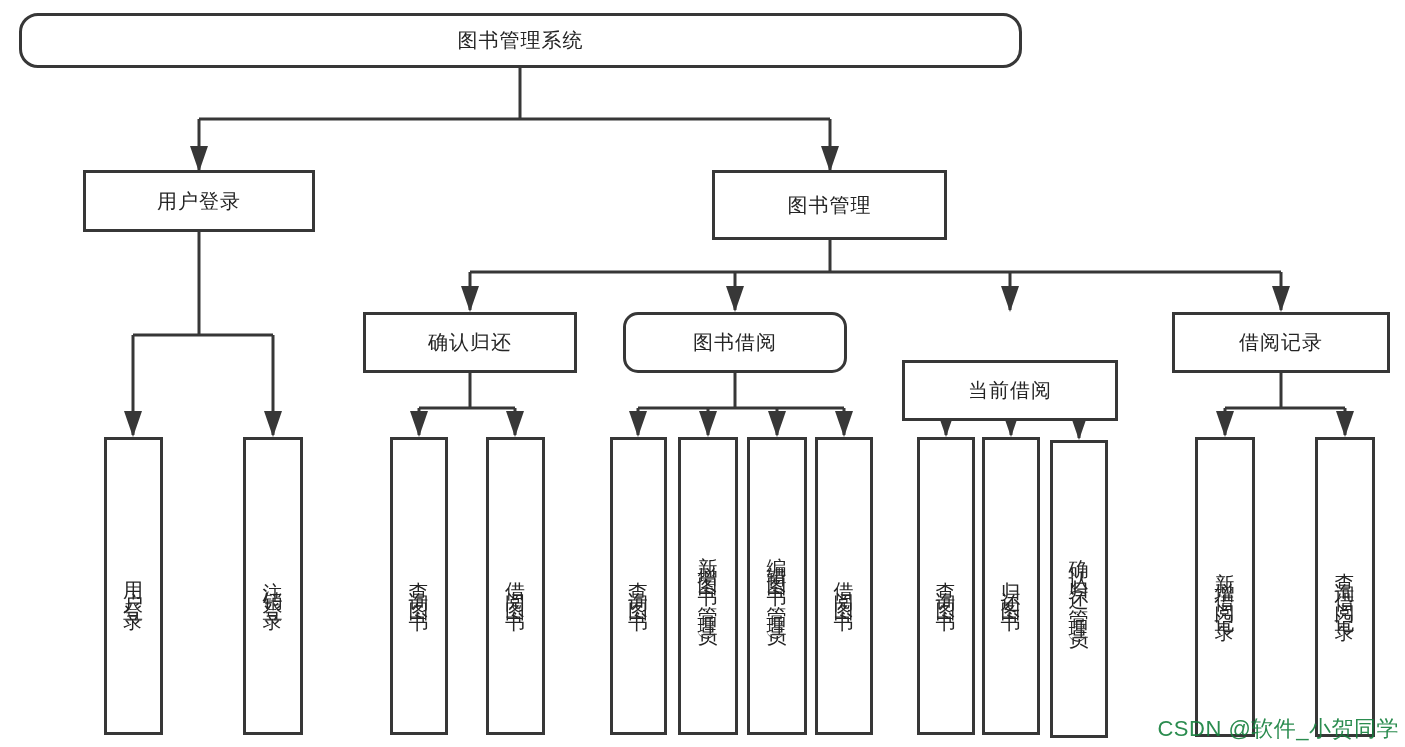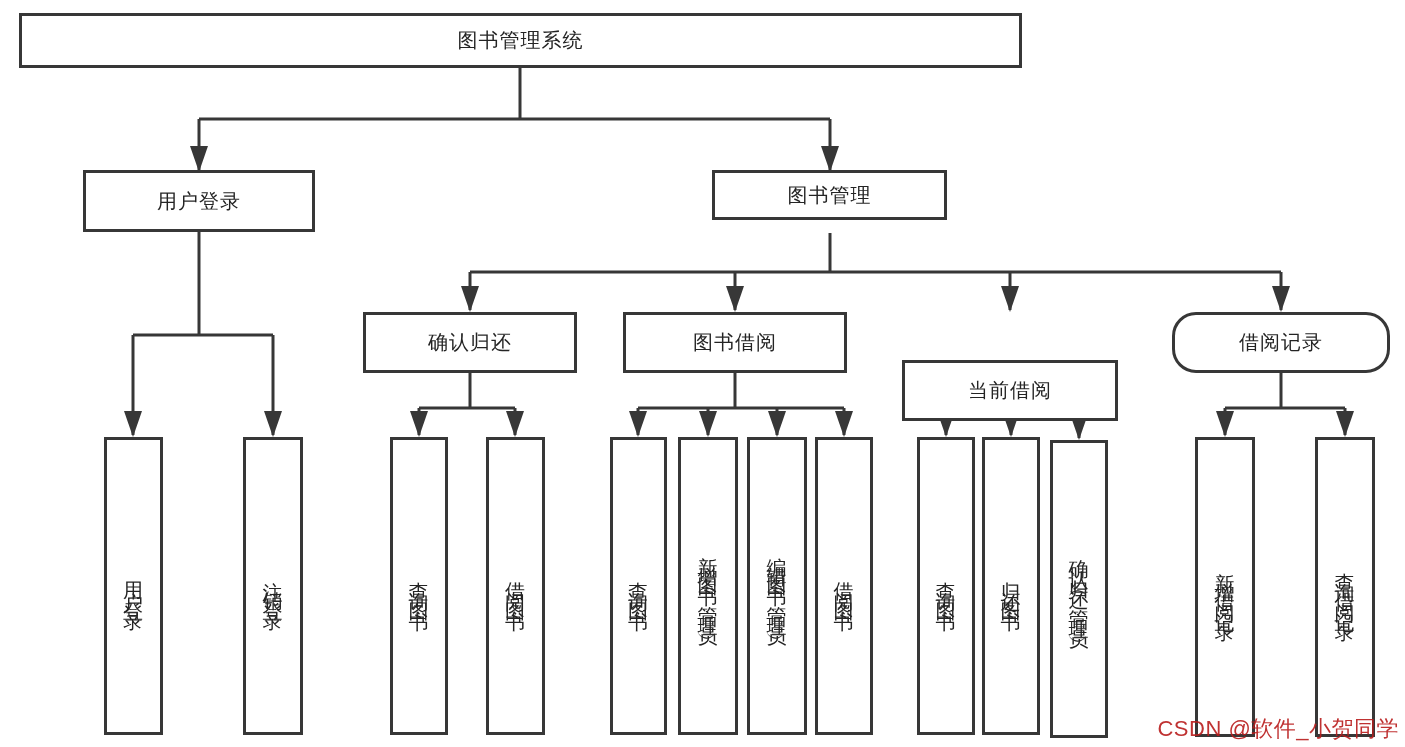--- a/index.html
+++ b/index.html
@@ -12,21 +12,21 @@
     position:absolute;box-sizing:border-box;background:#ffffff;
     border:3px solid #373737;display:flex;align-items:center;justify-content:center;
     font-size:20px;letter-spacing:1px;white-space:nowrap;z-index:2;
   }
   .vbox{
     writing-mode:vertical-rl;text-orientation:mixed;
     letter-spacing:10px;line-height:1;white-space:normal;font-size:20px;
   }
   .watermark{
     position:absolute;right:6px;bottom:3px;z-index:5;
-    font-size:22px;letter-spacing:0.5px;color:#b91c1c;opacity:.9;white-space:nowrap;
+    font-size:22px;letter-spacing:0.5px;color:#15803d;opacity:.9;white-space:nowrap;
   }
 </style>
 </head>
 <body>
 
 <div id="canvas">
 
   <svg id="connectors" viewBox="0 0 1405 747" xmlns="http://www.w3.org/2000/svg">
     <defs>
       <marker id="arrow" viewBox="0 0 26 18" markerWidth="26" markerHeight="18" markerUnits="userSpaceOnUse" refX="24" refY="9" orient="auto">
@@ -70,29 +70,29 @@
       <path d="M1011 408 V435" marker-end="url(#arrow)"></path>
       <path d="M1079 408 V438" marker-end="url(#arrow)"></path>
 
       <path d="M1281 373 V408"></path>
       <path d="M1225 408 H1345"></path>
       <path d="M1225 408 V435" marker-end="url(#arrow)"></path>
       <path d="M1345 408 V435" marker-end="url(#arrow)"></path>
     </g>
   </svg>
 
-  <div class="box" style="left:19px;top:13px;width:1003px;height:55px;">图书管理系统</div>
+  <div class="box" style="left:19px;top:13px;width:1003px;height:55px;border-radius:19px;">图书管理系统</div>
 
   <div class="box" style="left:83px;top:170px;width:232px;height:62px;">用户登录</div>
-  <div class="box" style="left:712px;top:170px;width:235px;height:50px;">图书管理</div>
+  <div class="box" style="left:712px;top:170px;width:235px;height:70px;">图书管理</div>
 
   <div class="box" style="left:363px;top:312px;width:214px;height:61px;">确认归还</div>
-  <div class="box" style="left:623px;top:312px;width:224px;height:61px;">图书借阅</div>
+  <div class="box" style="left:623px;top:312px;width:224px;height:61px;border-radius:15px;">图书借阅</div>
   <div class="box" style="left:902px;top:312px;width:216px;height:61px;margin-top:48px;">当前借阅</div>
-  <div class="box" style="left:1172px;top:312px;width:218px;height:61px;border-radius:24px;">借阅记录</div>
+  <div class="box" style="left:1172px;top:312px;width:218px;height:61px;">借阅记录</div>
 
   <div class="box vbox" style="left:104px;top:437px;width:59px;height:298px;">用户登录</div>
   <div class="box vbox" style="left:243px;top:437px;width:60px;height:298px;">注销登录</div>
 
   <div class="box vbox" style="left:390px;top:437px;width:58px;height:298px;">查询图书</div>
   <div class="box vbox" style="left:486px;top:437px;width:59px;height:298px;">借阅图书</div>
 
   <div class="box vbox" style="left:610px;top:437px;width:57px;height:298px;">查询图书</div>
   <div class="box vbox" style="left:678px;top:437px;width:60px;height:298px;">新增图书（管理员）</div>
   <div class="box vbox" style="left:747px;top:437px;width:60px;height:298px;">编辑图书（管理员）</div>

